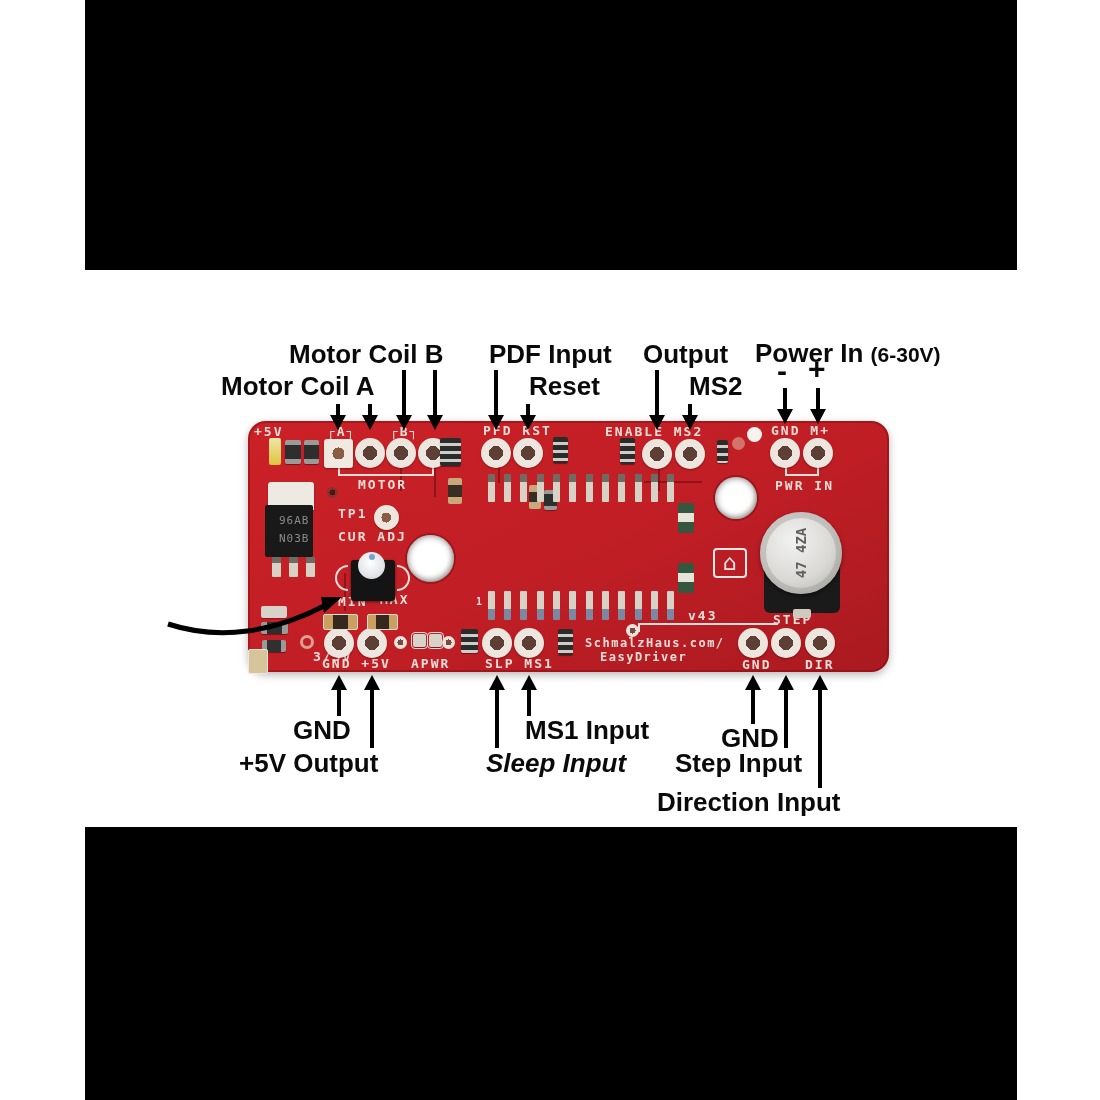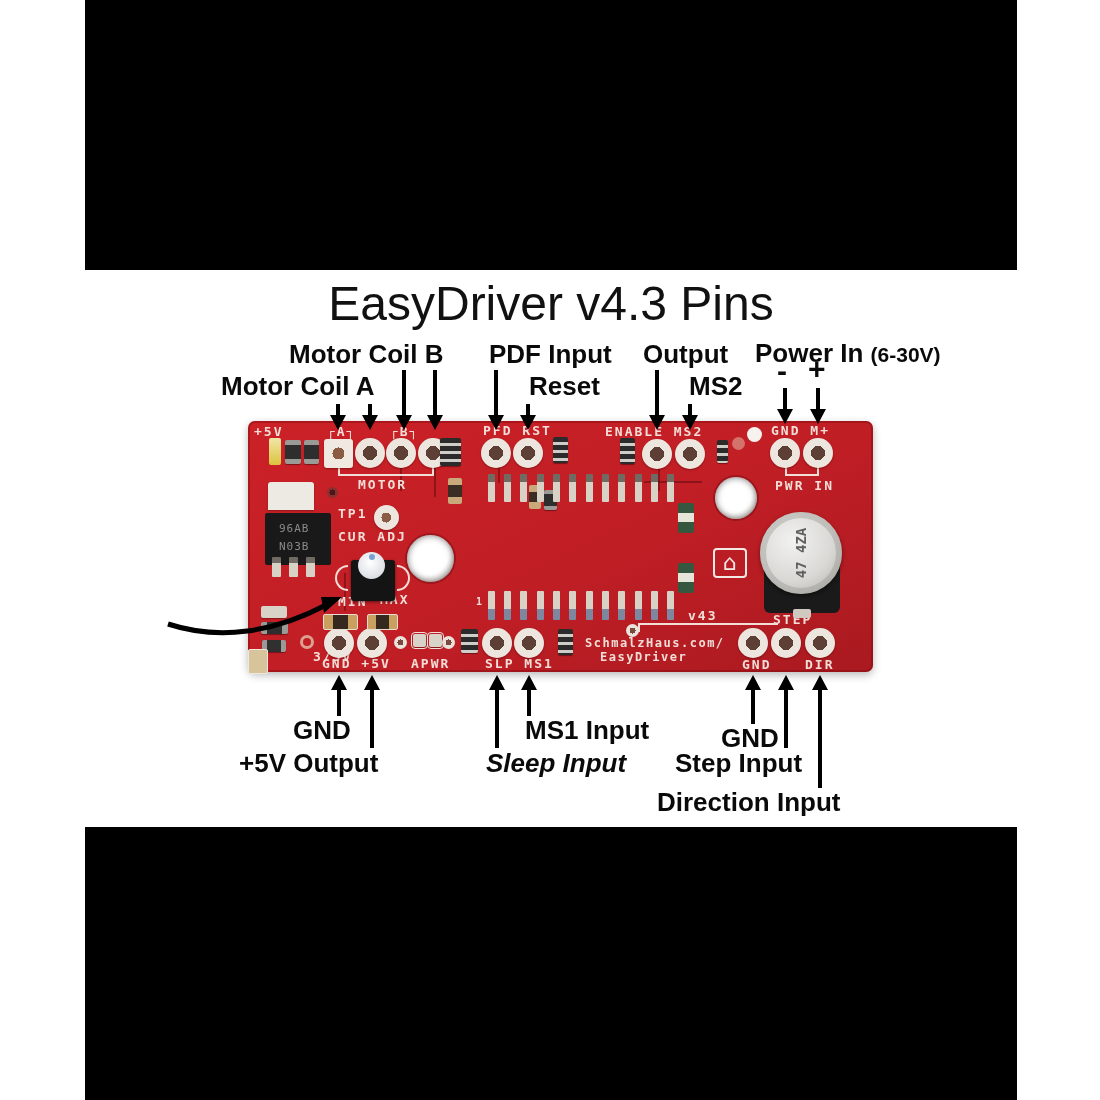--- a/index.html
+++ b/index.html
@@ -6,23 +6,23 @@
   #canvas{position:relative;width:1100px;height:1100px;background:#ffffff;overflow:hidden;
           font-family:"Liberation Sans",sans-serif;}
   .bar{position:absolute;left:85px;width:932px;background:#000;}
   #page-title{position:absolute;left:85px;width:932px;top:276px;text-align:center;
               font-size:48px;font-weight:400;color:#111;letter-spacing:0px;}
   .lbl{position:absolute;font-weight:bold;font-size:26px;color:#0a0a0a;line-height:1;white-space:nowrap;}
   .lbl-sm{font-size:21px;margin-top:45px;}
   .sign{position:absolute;font-weight:bold;font-size:30px;color:#0a0a0a;line-height:1;}
   #note{position:absolute;left:93px;top:460px;font-weight:bold;font-size:25px;line-height:28px;color:#0a0a0a;}
   
-  #board{position:absolute;left:248px;top:421px;width:625px;height:251px;border-radius:7px;
+  #board{position:absolute;left:248px;top:421px;width:625px;height:251px;border-radius:18px;
          background:linear-gradient(155deg,#cb2127 0%,#c01e25 55%,#a91a20 100%);
-         box-shadow:0 3px 9px rgba(0,0,0,.28), inset 0 0 0 2px rgba(130,12,16,.45);}
+         box-shadow:0 3px 9px rgba(0,0,0,.28), inset 0 0 0 2px rgba(130,12,16,.45);padding-left:16px;}
   .silk{position:absolute;font-family:"DejaVu Sans Mono",monospace;font-weight:bold;font-size:13px;
         letter-spacing:2px;color:#f3ded7;line-height:1;white-space:nowrap;}
   .silk-sm{font-size:12px;letter-spacing:1.5px;}
   .silk-xs{font-size:10px;letter-spacing:0;}
   .pin{position:absolute;width:30px;height:30px;border-radius:50%;
        background:radial-gradient(circle,#5e3f35 0 7px,#ece6de 7px);
        box-shadow:0 1px 2px rgba(60,0,0,.45);}
   .pin-sq{position:absolute;width:29px;height:29px;border-radius:3px;
        background:radial-gradient(circle,#8a5c44 0 6px,#efe9e1 6px);
        box-shadow:0 1px 2px rgba(60,0,0,.45);}
@@ -56,21 +56,20 @@
   .ic-txt{position:absolute;font-family:"DejaVu Sans Mono",monospace;color:#3f3f3f;line-height:1;white-space:nowrap;}
 </style>
 </head>
 <body>
 
 <div id="canvas">
 
   <div class="bar" style="top:0;height:270px;"></div>
   <div class="bar" style="top:827px;height:273px;"></div>
 
-  <div id="page-title">EasyDriver v4.3 Pins</div>
 
   <div class="lbl" style="left:289px;top:341px;">Motor Coil B</div>
   <div class="lbl" style="left:489px;top:341px;">PDF Input</div>
   <div class="lbl" style="left:643px;top:341px;">Output</div>
   <div class="lbl" style="left:755px;top:340px;"><span>Power In</span> <span class="lbl-sm">(6-30V)</span></div>
   <div class="lbl" style="left:221px;top:373px;">Motor Coil A</div>
   <div class="lbl" style="left:529px;top:373px;">Reset</div>
   <div class="lbl" style="left:689px;top:373px;">MS2</div>
   <div class="sign" style="left:777px;top:356px;">-</div>
   <div class="sign" style="left:808px;top:354px;">+</div>
@@ -145,21 +144,21 @@
     <div class="via" style="left:378px;top:203px;"></div>
     <div class="via-dark" style="left:79px;top:66px;"></div>
     <div class="via-ring" style="left:52px;top:214px;"></div>
     <div style="position:absolute;left:484px;top:16px;width:13px;height:13px;border-radius:50%;background:#d4726c;"></div>
     <div style="position:absolute;left:499px;top:6px;width:15px;height:15px;border-radius:50%;background:#f6f3ef;"></div>
     <div class="hole" style="left:159px;top:114px;width:47px;height:47px;"></div>
     <div class="hole" style="left:467px;top:56px;width:42px;height:42px;"></div>
     <div class="pin" style="left:126px;top:84px;width:25px;height:25px;background:radial-gradient(circle,#8a5c44 0 5px,#ece6de 5px);"></div>
 
     <div style="position:absolute;left:20px;top:61px;width:46px;height:28px;background:#eceae2;border-radius:3px 3px 0 0;box-shadow:0 1px 2px rgba(0,0,0,.3);"></div>
-    <div style="position:absolute;left:17px;top:92px;width:66px;height:52px;background:#191919;border-radius:2px;">
+    <div style="position:absolute;left:17px;top:84px;width:48px;height:52px;background:#191919;border-radius:2px;">
       <div class="ic-txt" style="left:14px;top:10px;font-size:11px;color:#8a8a8a;letter-spacing:1px;">96AB</div>
       <div class="ic-txt" style="left:14px;top:28px;font-size:11px;color:#8a8a8a;letter-spacing:1px;">N03B</div>
     </div>
     <div class="lead" style="left:24px;top:136px;width:9px;height:20px;"></div>
     <div class="lead" style="left:41px;top:136px;width:9px;height:20px;"></div>
     <div class="lead" style="left:58px;top:136px;width:9px;height:20px;"></div>
 
     <div style="position:absolute;left:21px;top:17px;width:12px;height:27px;border-radius:2px;background:linear-gradient(180deg,#f0e6a8,#dcc43e);"></div>
     <div class="smd-dark" style="left:37px;top:19px;width:16px;height:24px;"></div>
     <div class="smd-dark" style="left:56px;top:19px;width:15px;height:24px;"></div>

